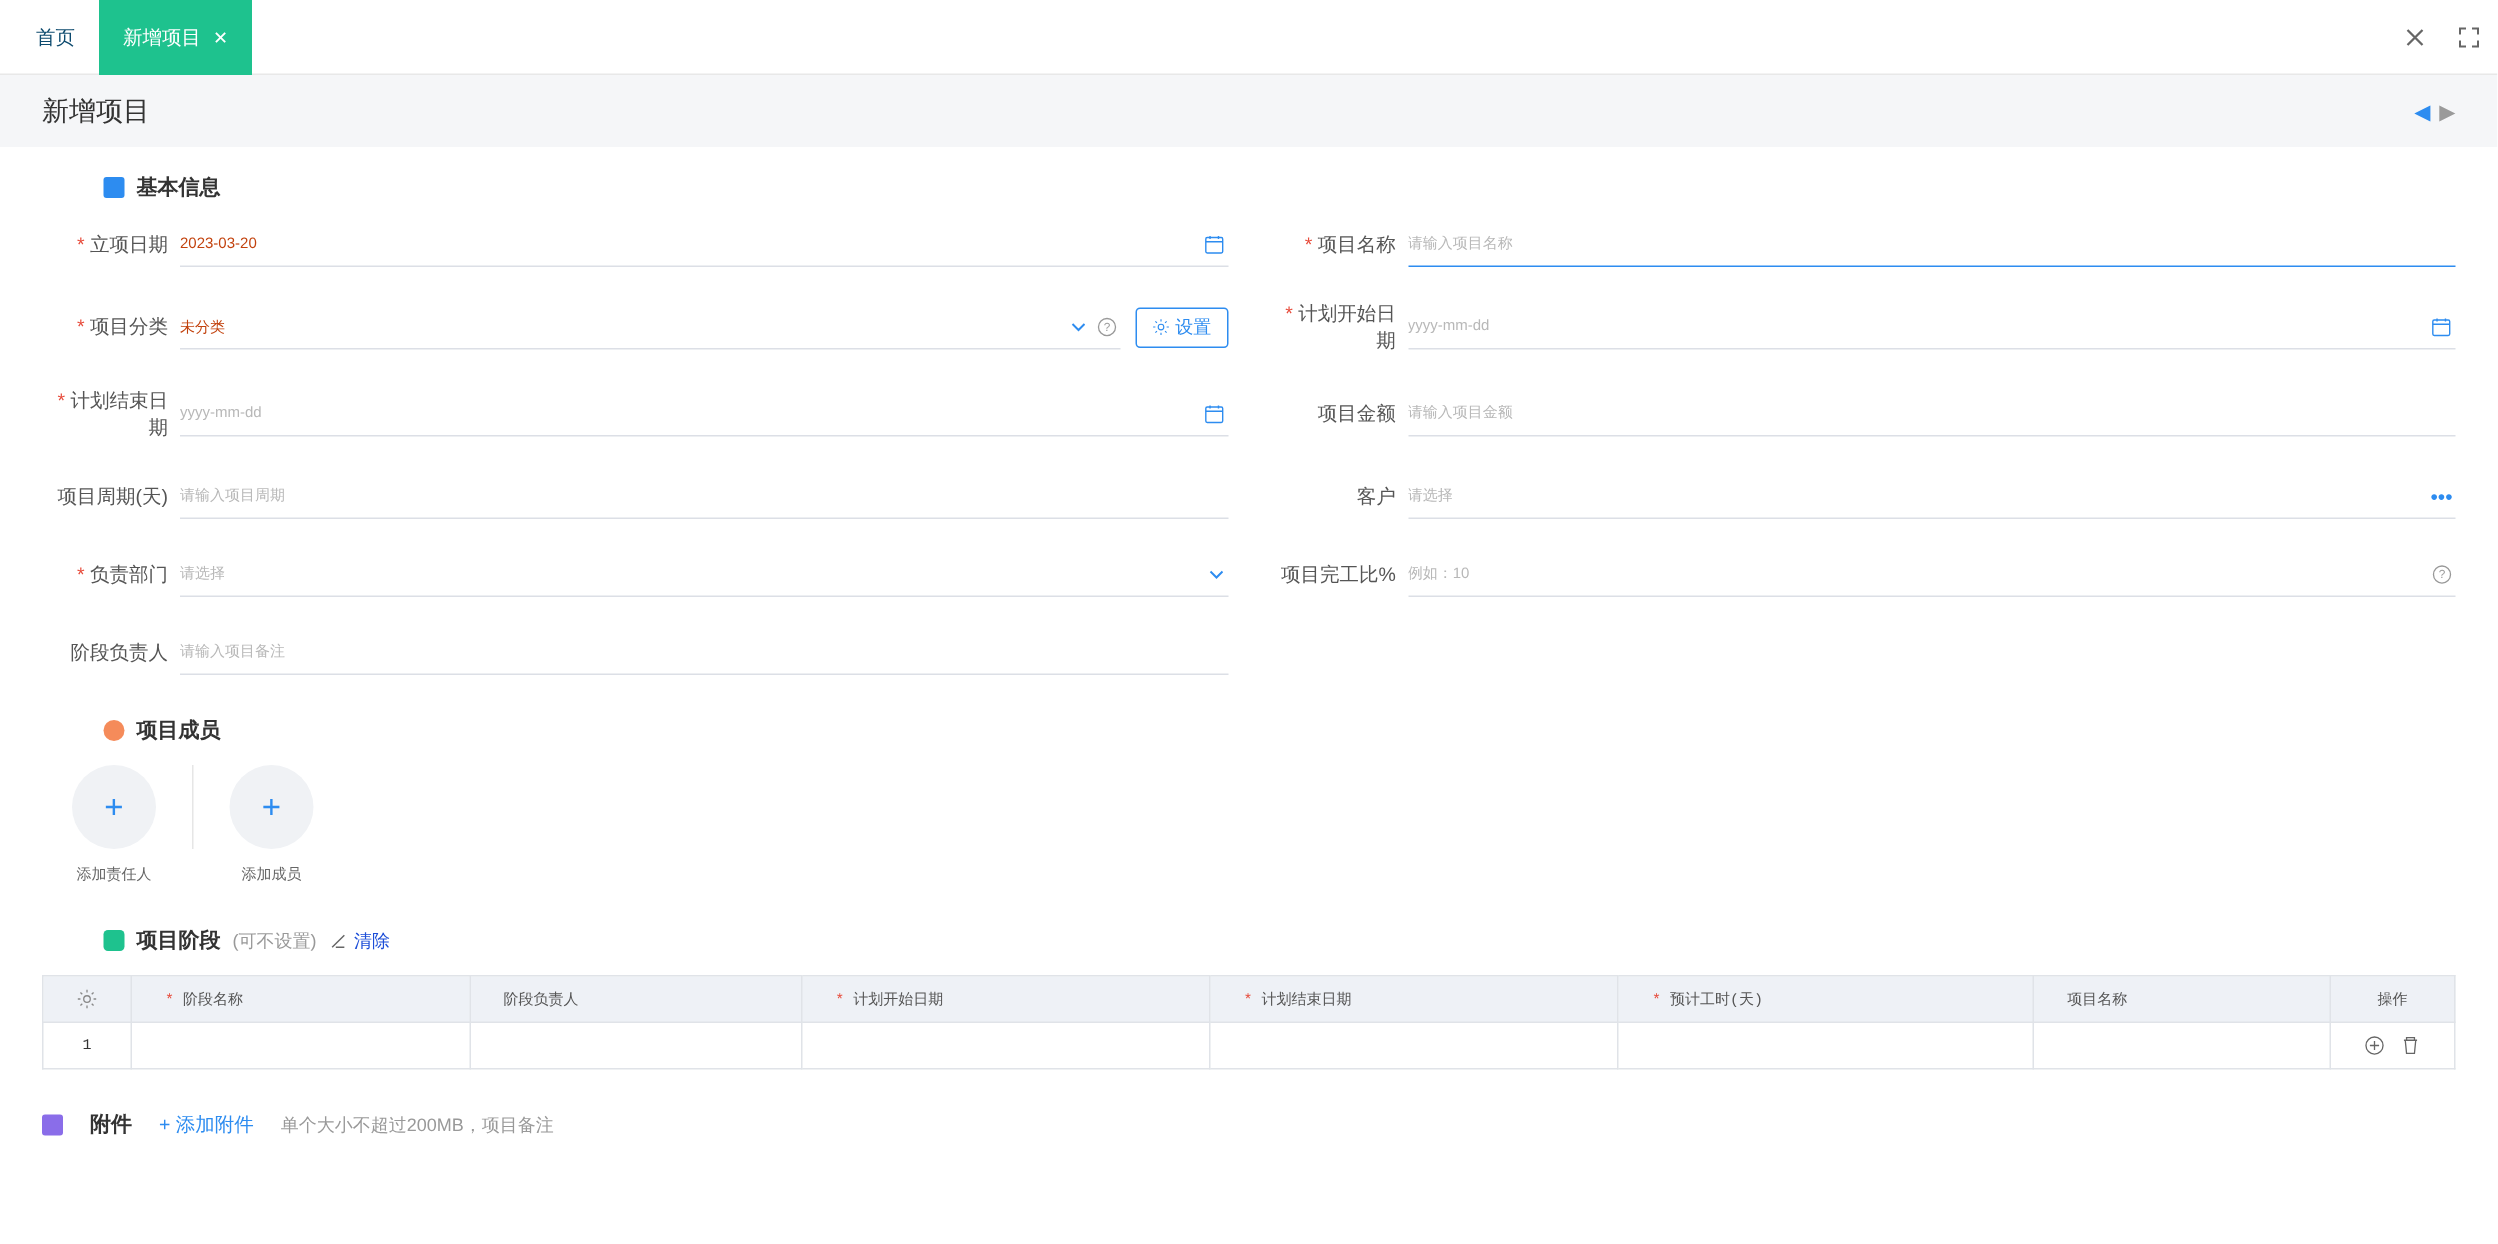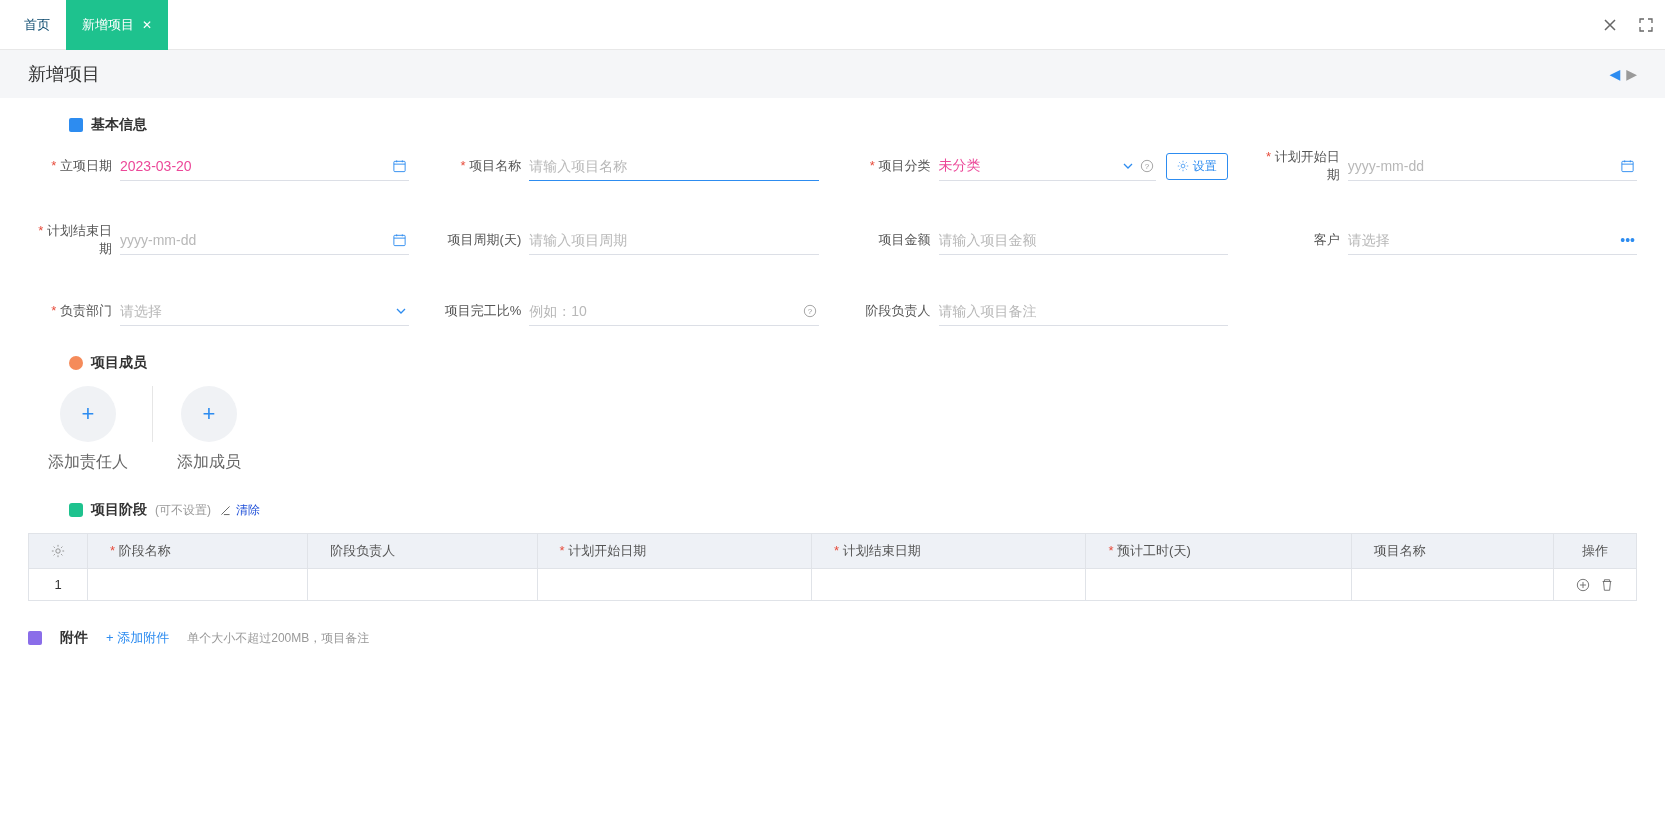--- a/index.html
+++ b/index.html
@@ -24,42 +24,42 @@
 
 
 .sec { margin-bottom: 28px; }
 .sec-head { display: flex; align-items: center; gap: 8px; margin-bottom: 14px; padding-left: 41px; }
 .sec-icon { width: 14px; height: 14px; border-radius: 2px; }
 .sec-title { font-weight: 600; font-size: 14px; }
 .sec-sub { color: #999; font-size: 12px; }
 .sec-clear { color: #1d4ed8; font-size: 12px; cursor: pointer; display: inline-flex; align-items: center; gap: 4px; }
 
 
-.form-grid { display: grid; grid-template-columns: repeat(4, 1fr); gap: 38px 28px; }
+.form-grid { display: grid; grid-template-columns: repeat(2, 1fr); gap: 22px 28px; }
 .form-item { display: flex; align-items: center; }
 .form-label { width: 92px; text-align: right; padding-right: 8px; color: #555; flex-shrink: 0; font-size: 13px; }
 .req::before { content: "* "; color: #e74c3c; }
 .form-input-wrap { flex: 1; position: relative; border-bottom: 1px solid #dcdfe6; height: 30px; display: flex; align-items: center; }
 .form-input-wrap.focused { border-bottom-color: #2d8cf0; }
-.form-input { border: none; outline: none; width: 100%; font-size: 14px; color: #ec4899; background: transparent; }
+.form-input { border: none; outline: none; width: 100%; font-size: 10px; color: #c2410c; background: transparent; }
 .form-input::placeholder { color: #b8b8b8; }
 .suffix-icon { position: absolute; right: 2px; top: 50%; transform: translateY(-50%); color: #2d8cf0; cursor: pointer; font-size: 14px; }
 .suffix-icon.gray { color: #999; }
 .btn-outline { margin-left: 10px; border: 1px solid #2d8cf0; color: #2d8cf0; background: #fff; padding: 4px 10px; border-radius: 3px; font-size: 12px; cursor: pointer; display: inline-flex; align-items: center; gap: 4px; }
 
 
 .members { display: flex; gap: 24px; align-items: flex-start; padding-left: 20px; }
 .member-col { display: flex; flex-direction: column; align-items: center; gap: 10px; position: relative; }
 .member-add { width: 56px; height: 56px; border-radius: 50%; background: #f0f2f5; display: flex; align-items: center; justify-content: center; color: #2d8cf0; font-size: 22px; cursor: pointer; }
-.member-label { font-size: 16px; color: #666; }
+.member-label { font-size: 10px; color: #666; }
 .member-divider { width: 1px; height: 56px; background: #e6e6e6; margin-top: 0; }
 
 
 .stage-table { width: 100%; border-collapse: collapse; border: 1px solid #e0e3e8; }
-.stage-table th, .stage-table td { border: 1px solid #e0e3e8; padding: 8px 22px; text-align: left; font-size: 13px; }
+.stage-table th, .stage-table td { border: 1px solid #e0e3e8; padding: 8px 22px; text-align: left; font-size: 10px; font-family: Liberation Mono, monospace; }
 .stage-table th { background: #eef1f6; font-weight: 500; color: #555; }
 .stage-table th.req-col::before { content: "* "; color: #e74c3c; }
 .stage-table th.center, .stage-table td.center { text-align: center; }
 .idx-col { width: 56px; }
 .op-col { width: 80px; }
 .op-icons { display: flex; gap: 10px; justify-content: center; color: #666; }
 .op-icons span { cursor: pointer; }
 
 
 .attach-row { display: flex; align-items: center; gap: 18px; }
@@ -171,29 +171,29 @@
           <input class="form-input" placeholder="yyyy-mm-dd" style="">
           <span class="suffix-icon">
               <svg width="15" height="15" viewBox="0 0 16 16">
                 <rect x="2" y="3" width="12" height="11" rx="1" stroke="#2d8cf0" fill="none"></rect>
                 <path d="M2 6h12M5 2v2M11 2v2" stroke="#2d8cf0"></path>
               </svg>
             </span>
         </div>
       </div>
       <div class="form-item">
+        <div class="form-label">项目金额</div>
+        <div class="form-input-wrap">
+          <input class="form-input" placeholder="请输入项目金额" style="">
+        </div>
+      </div>
+      <div class="form-item">
         <div class="form-label">项目周期(天)</div>
         <div class="form-input-wrap">
           <input class="form-input" placeholder="请输入项目周期" style="">
-        </div>
-      </div>
-      <div class="form-item">
-        <div class="form-label">项目金额</div>
-        <div class="form-input-wrap">
-          <input class="form-input" placeholder="请输入项目金额" style="">
         </div>
       </div>
 
       <div class="form-item">
         <div class="form-label">客户</div>
         <div class="form-input-wrap">
           <input class="form-input" placeholder="请选择" style="">
           <span class="suffix-icon">•••</span>
         </div>
       </div>

